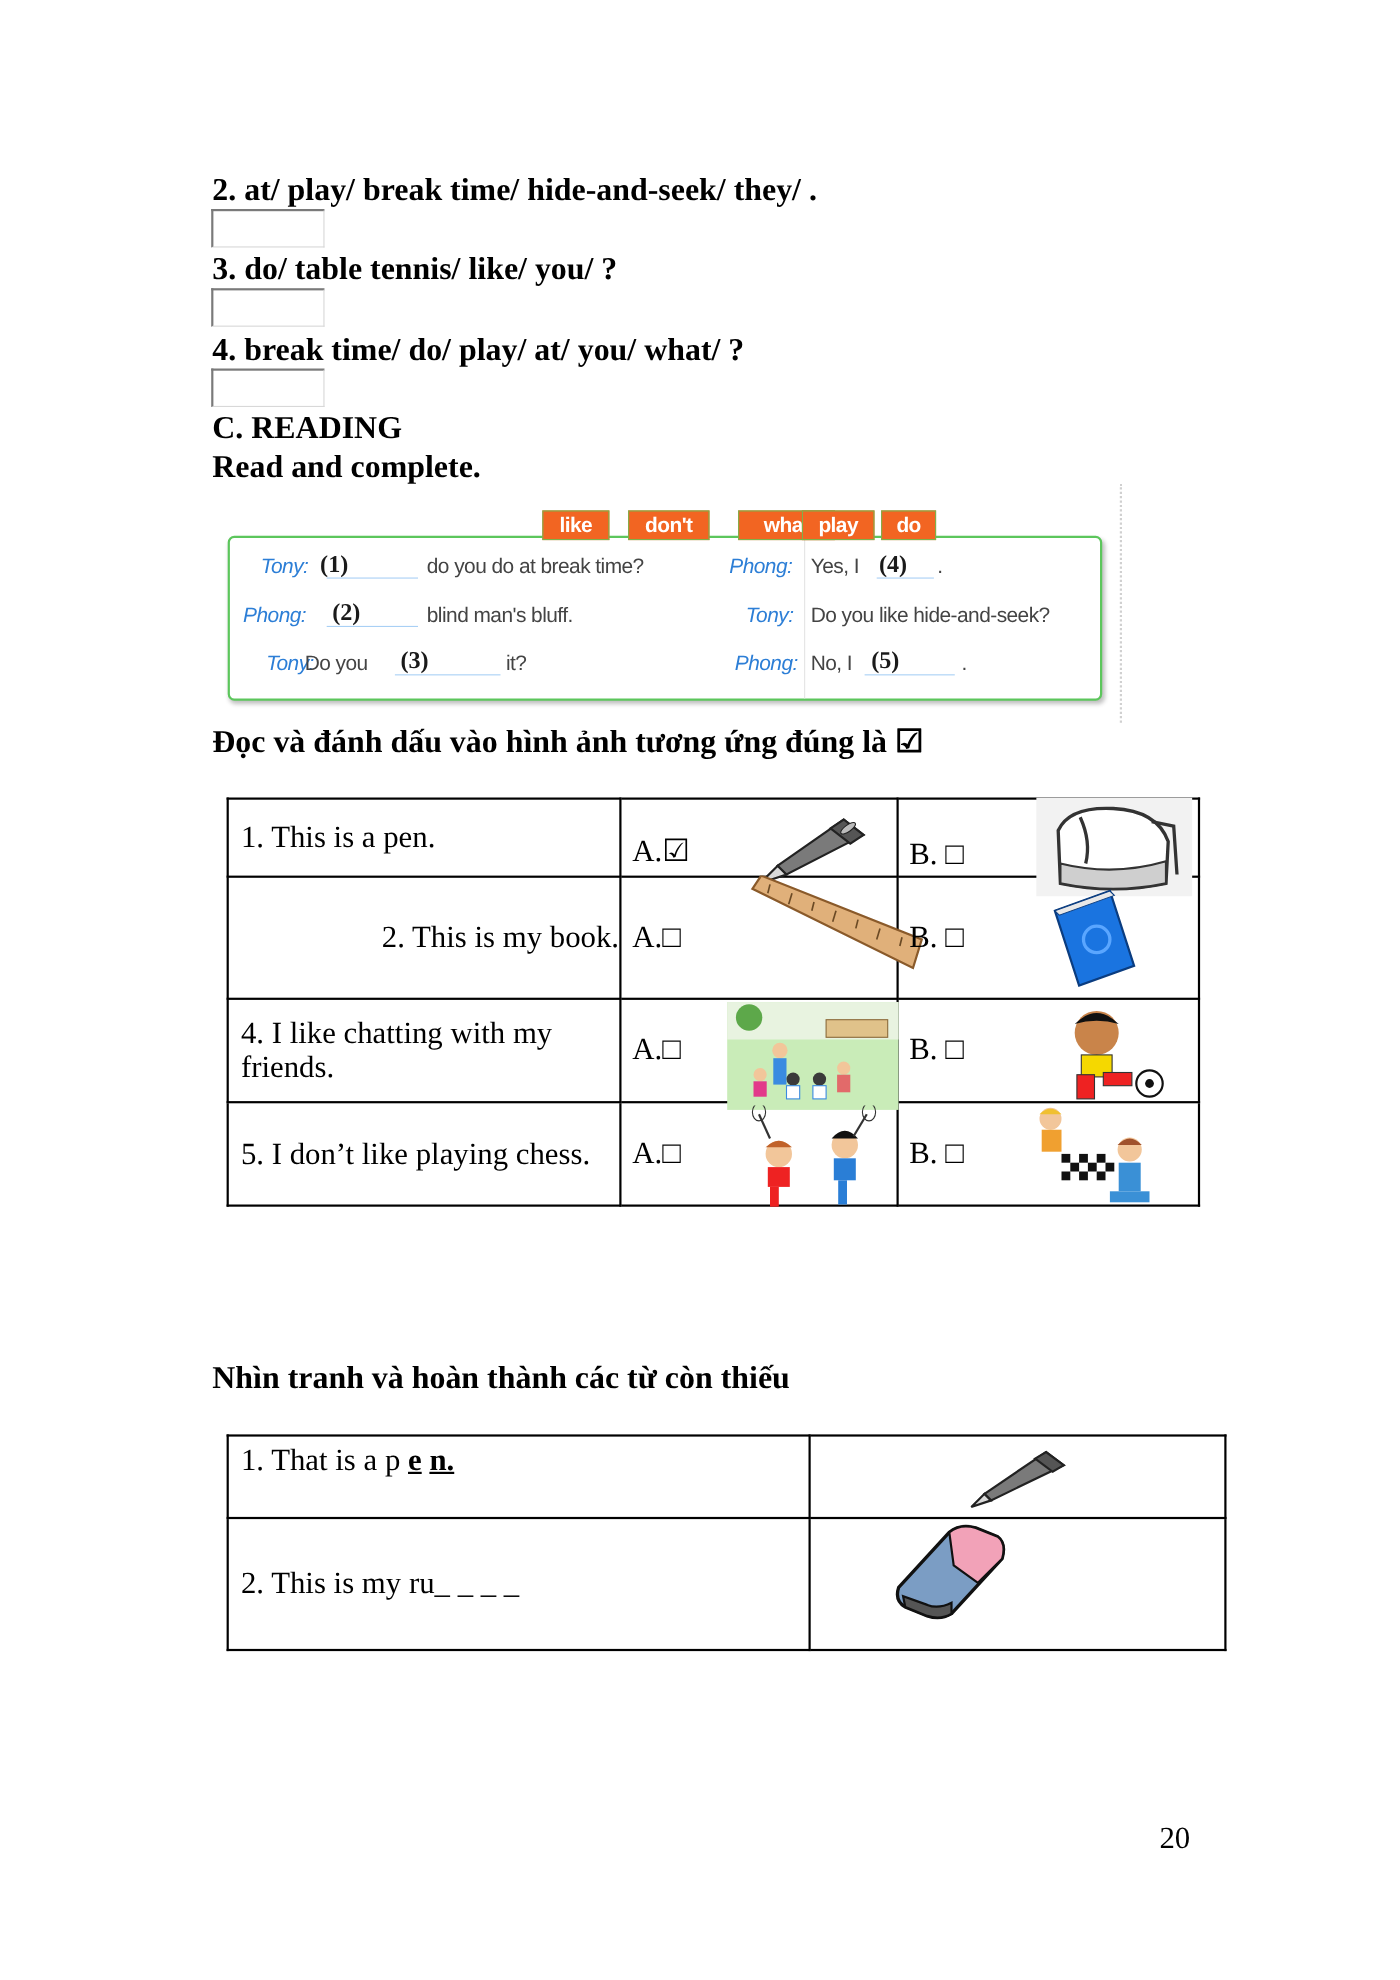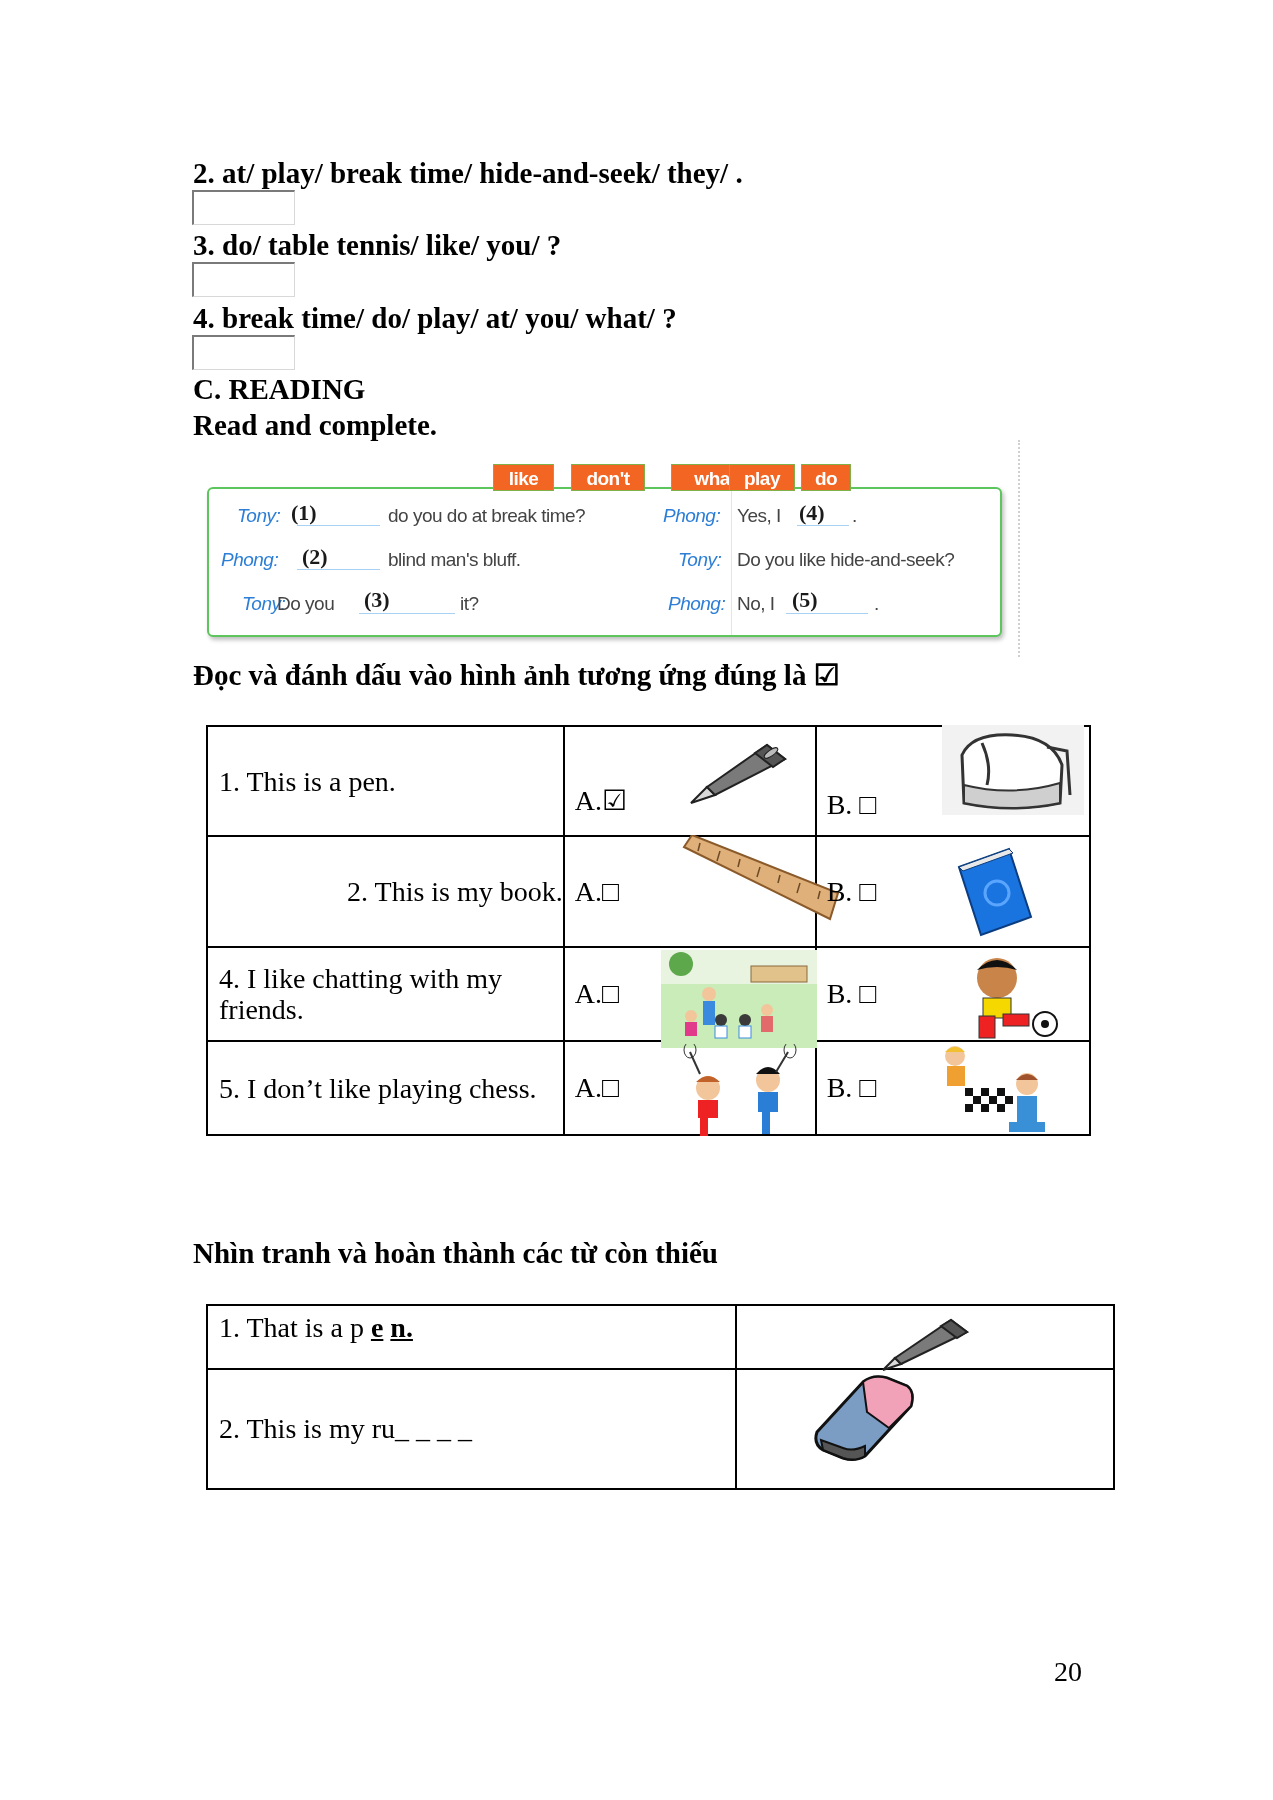--- a/index.html
+++ b/index.html
@@ -100,21 +100,21 @@
 <div class="abs spk" style="left:668px;top:593px;">Phong:</div>
 <div class="abs utt" style="left:737px;top:593px;">No, I</div>
 <div class="abs num" style="left:792px;top:587px;">(5)</div>
 <div class="abs blank" style="left:786px;top:613px;width:82px;"></div>
 <div class="abs utt" style="left:874px;top:593px;">.</div>
 
 <div class="abs hd" style="top:659px;">Đọc và đánh dấu vào hình ảnh tương ứng đúng là ☑</div>
 
 <table class="t1">
   <tbody>
-      <tr style="height:110px;">
+      <tr style="height:71px;">
     <td class="c1"><span>1. This is a pen.</span></td>
     <td class="c2">
       <span class="opt" style="top:68%;">A.☑</span>
       <svg class="pic" style="left:120px;top:12px;" width="115" height="70" viewBox="0 0 115 70">
         <polygon points="6,64 22,48 30,56" fill="#d9d9d9" stroke="#222" stroke-width="2"></polygon>
         <polygon points="22,48 82,6 100,20 30,56" fill="#7a7a7a" stroke="#222" stroke-width="2"></polygon>
         <polygon points="70,14 82,6 100,20 88,28" fill="#555" stroke="#222" stroke-width="2"></polygon>
         <ellipse cx="86" cy="14" rx="8" ry="3" transform="rotate(-35 86 14)" fill="#bbb" stroke="#222"></ellipse>
       </svg>
     </td>
@@ -232,21 +232,21 @@
       </svg>
     </td>
   </tr>
 </tbody>
   </table>
 
 <div class="abs hd" style="top:1237px;">Nhìn tranh và hoàn thành các từ còn thiếu</div>
 
 <table class="t2">
   <tbody>
-      <tr style="height:64px;">
+      <tr style="height:75px;">
     <td class="c1" style="vertical-align:top;padding-top:6px;">
       <span>1. That is a p </span><span class="ul">e</span> <span class="ul">n.</span>
     </td>
     <td class="c2">
       <svg class="pic" style="left:142px;top:8px;" width="100" height="60" viewBox="0 0 100 60">
         <polygon points="4,56 16,44 22,50" fill="#d9d9d9" stroke="#222" stroke-width="2"></polygon>
         <polygon points="16,44 72,6 88,18 22,50" fill="#7a7a7a" stroke="#222" stroke-width="2"></polygon>
         <polygon points="62,12 72,6 88,18 78,24" fill="#555" stroke="#222" stroke-width="2"></polygon>
       </svg>
     </td>

